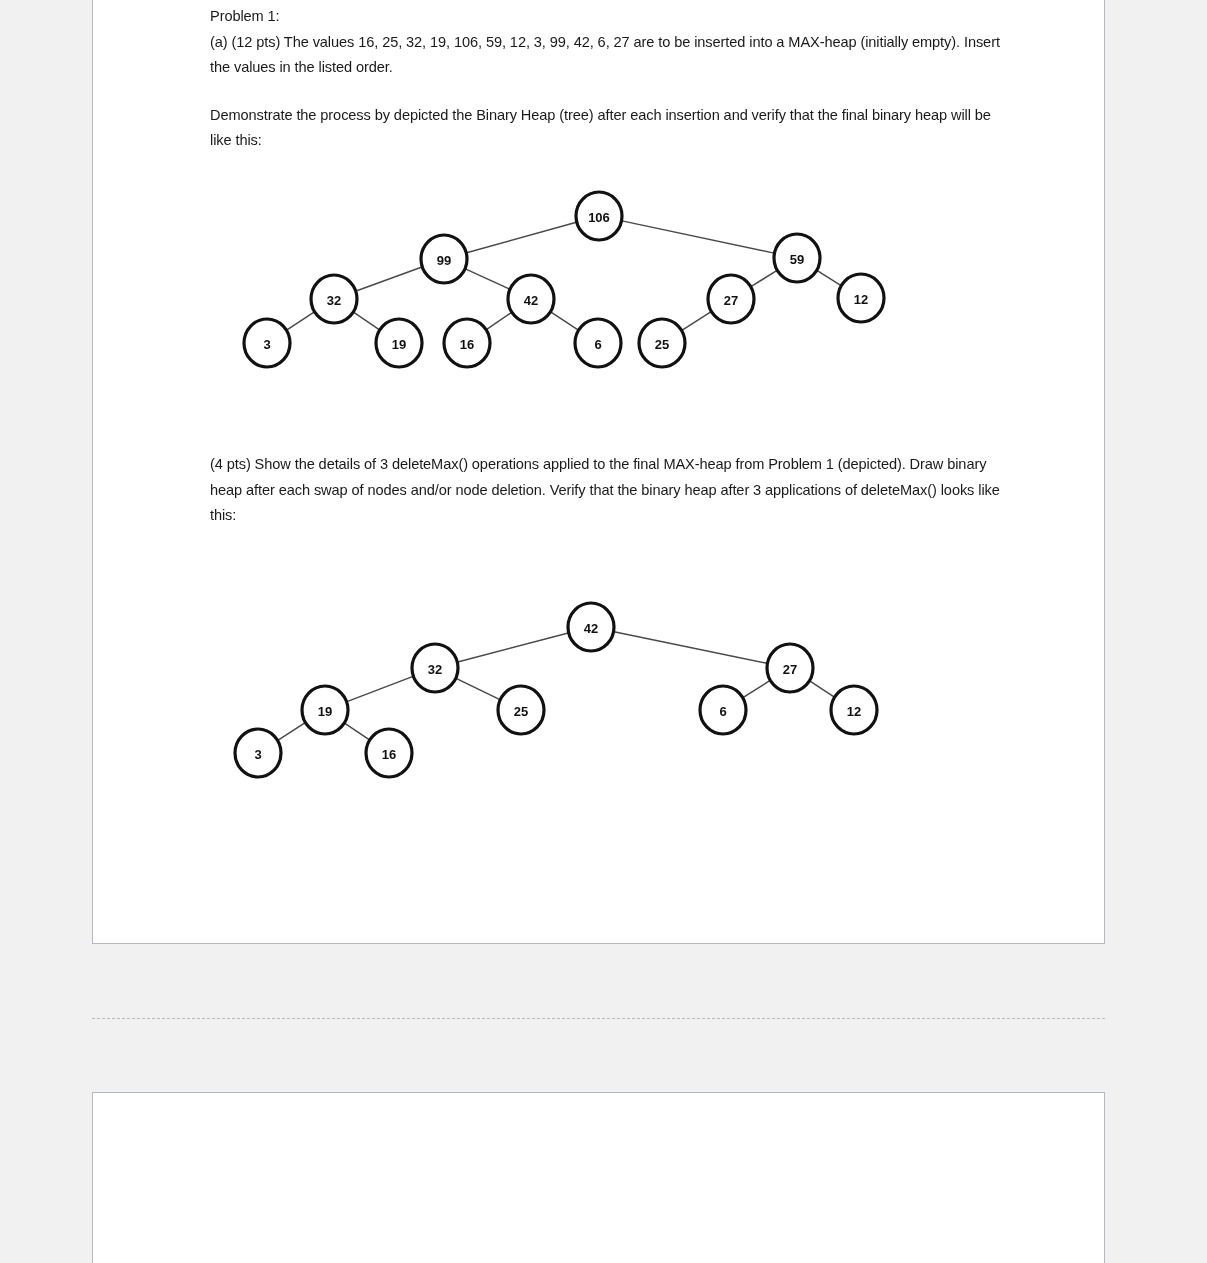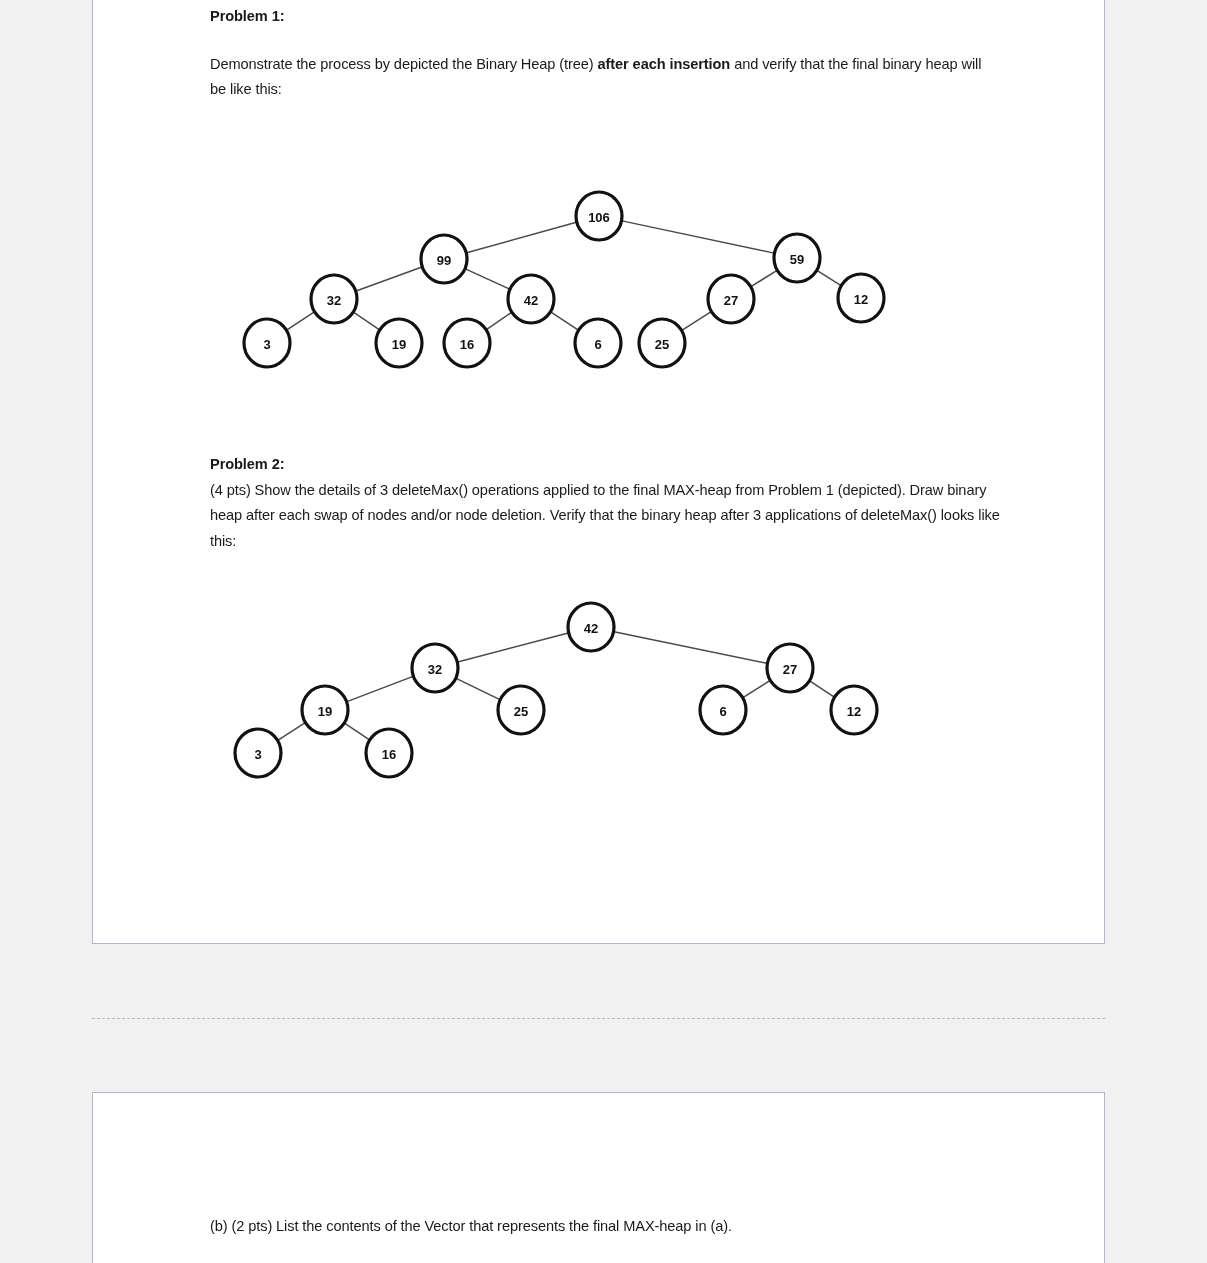--- a/index.html
+++ b/index.html
@@ -54,23 +54,23 @@
   }
   .para {
     font-size: 14.6px;
     line-height: 25.5px;
     color: #1a1a1a;
     margin: 0;
     font-family: "Liberation Sans", sans-serif;
     letter-spacing: -0.1px;
   }
   .para.bold-head {
-    font-weight: bold;
-  }
-  .para b { font-weight: bold; }
+    font-weight: normal;
+  }
+  .para b { font-weight: normal; }
   .spacer-sm { height: 22px; }
   .spacer-md { height: 44px; }
   .node-circle {
     fill: #ffffff;
     stroke: #111111;
     stroke-width: 3.2;
   }
   .node-label {
     font-family: "Liberation Sans", sans-serif;
     font-size: 13px;
@@ -90,20 +90,21 @@
 
 <div class="page-wrap">
 
   <div class="doc-card" id="card-page-1"></div>
   <div class="page-divider"></div>
   <div class="doc-card" id="card-page-2"></div>
 
   <div class="doc-content" style="left:210px; top:4px; width:790px;">
 
     <p class="para bold-head">Problem 1:</p>
+    <p class="para">(a) (12 pts) The values 16, 25, 32, 19, 106, 59, 12, 3, 99, 42, 6, 27 are to be inserted into a MAX-heap (initially empty). Insert the values in the listed order.</p>
 
     <div class="spacer-sm"></div>
 
     <p class="para"><span>Demonstrate the process by depicted the Binary Heap (tree) </span><b>after each insertion</b><span> and verify that the final binary heap will be like this:</span></p>
   </div>
 
   <svg class="tree-svg" id="tree-1" width="1207" height="1263" style="position:absolute; left:0; top:0; pointer-events:none;">
       <g>
         <line x1="576.3552373223813" y1="222.28209545250067" x2="466.64476267761864" y2="252.71790454749933" class="edge-line"></line>
         <line x1="621.9885019399073" y1="220.87634889634398" x2="774.0114980600927" y2="253.12365110365602" class="edge-line"></line>
@@ -210,21 +211,17 @@
           <ellipse cx="389" cy="753" rx="23" ry="24" class="node-circle"></ellipse>
           <text x="389" y="754" class="node-label">16</text>
         </g>
       </g>
     </svg>
 
   <div class="doc-content" style="left:210px; top:408px; width:790px;">
 
     <div class="spacer-md"></div>
 
-    <p class="para bold-head">Problem 2:</p>
     <p class="para">(4 pts) Show the details of 3 deleteMax() operations applied to the final MAX-heap from Problem 1 (depicted). Draw binary heap after each swap of nodes and/or node deletion. Verify that the binary heap after 3 applications of deleteMax() looks like this:</p>
   </div>
 
-  <div class="doc-content" style="left:210px; top:1214px; width:790px;">
-    <p class="para">(b) (2 pts) List the contents of the Vector that represents the final MAX-heap in (a).</p>
-  </div>
 
 </div>
 
 </body></html>

